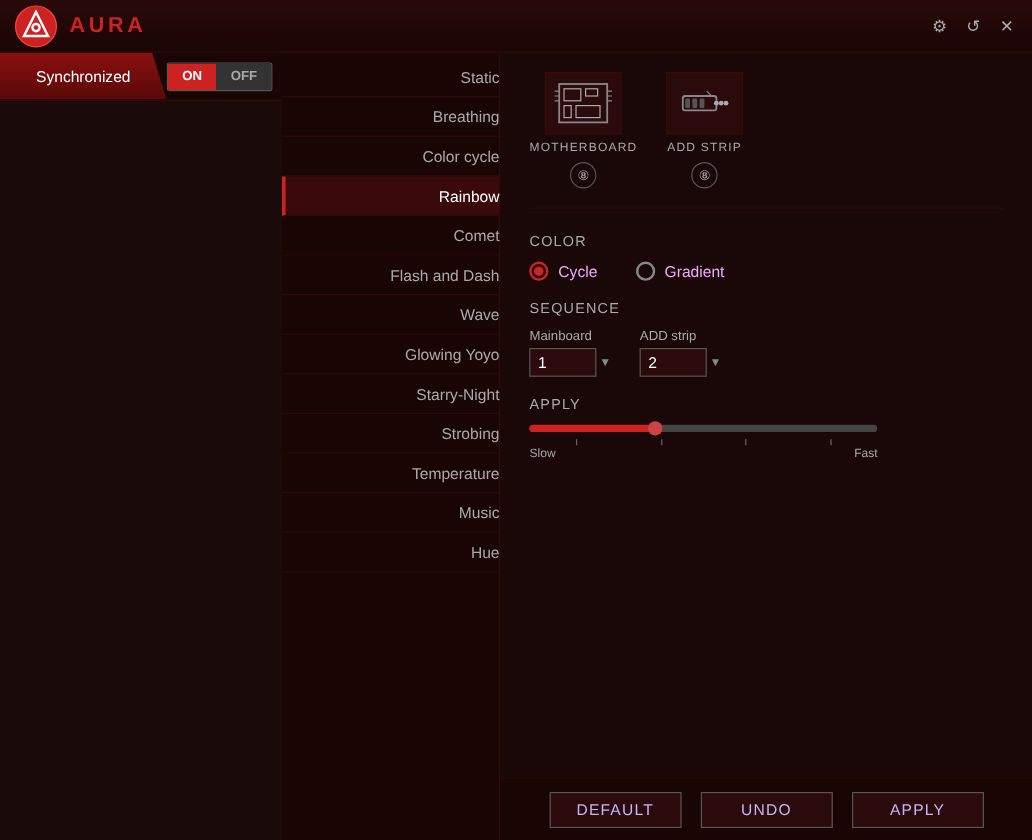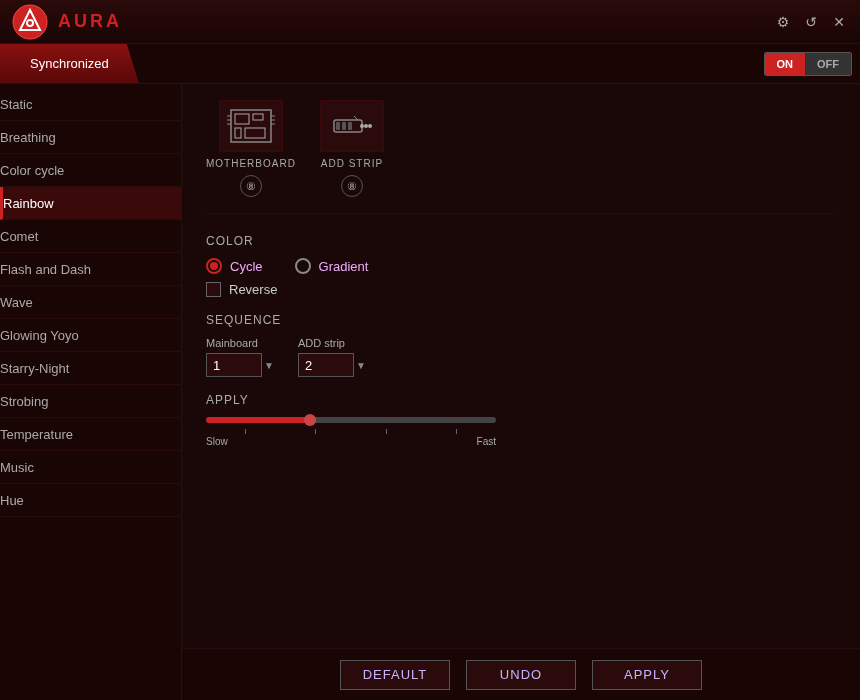--- a/index.html
+++ b/index.html
@@ -49,21 +49,21 @@
       justify-content: center;
       color: #aaa;
       font-size: 14px;
     }
 
     
     #main {
       display: flex;
       width: 100%;
       height: calc(700px - 44px);
-      flex-direction: column;
+      flex-direction: row;
     }
 
     
     #tabbar {
       display: flex;
       align-items: stretch;
       height: 40px;
       background: #1a0505;
       border-bottom: 1px solid #3a0a0a;
     }
@@ -137,21 +137,21 @@
       border-right: 1px solid #3a0a0a;
       display: flex;
       flex-direction: column;
       padding-top: 4px;
       flex-shrink: 0;
     }
     .sidebar-item {
       height: 33px;
       display: flex;
       align-items: center;
-      justify-content: flex-start;
+      justify-content: flex-end;
       font-size: 13px;
       color: #aaa;
       cursor: pointer;
       border-bottom: 1px solid #2a0a0a;
     }
     .sidebar-item.active {
       background: #3a0a0a;
       color: #fff;
       border-left: 3px solid #cc2222;
     }
@@ -503,24 +503,20 @@
         <div class="radio-row">
           <div class="radio-option">
             <div class="radio-circle selected"></div>
             <span>Cycle</span>
           </div>
           <div class="radio-option">
             <div class="radio-circle"></div>
             <span>Gradient</span>
           </div>
         </div>
-        <div class="checkbox-row">
-          <div class="checkbox-box"></div>
-          <span>Reverse</span>
-        </div>
       </div>
 
       <div id="sequence-section">
         <div class="section-label">SEQUENCE</div>
         <div class="sequence-row">
           <div class="seq-item">
             <span class="seq-label">Mainboard</span>
             <div class="seq-input-wrap">
               <input type="text" class="seq-input" value="1" style="">
               <span class="seq-arrow">▼</span>

